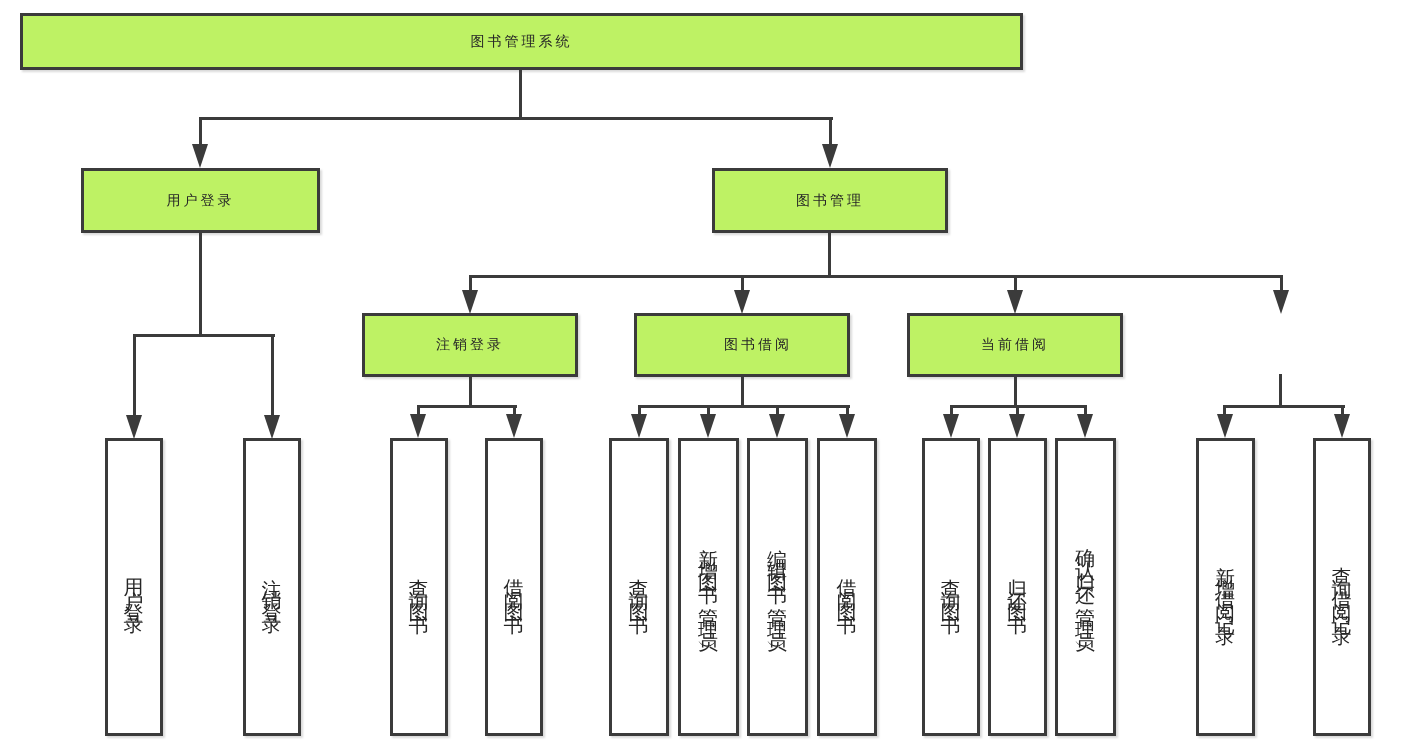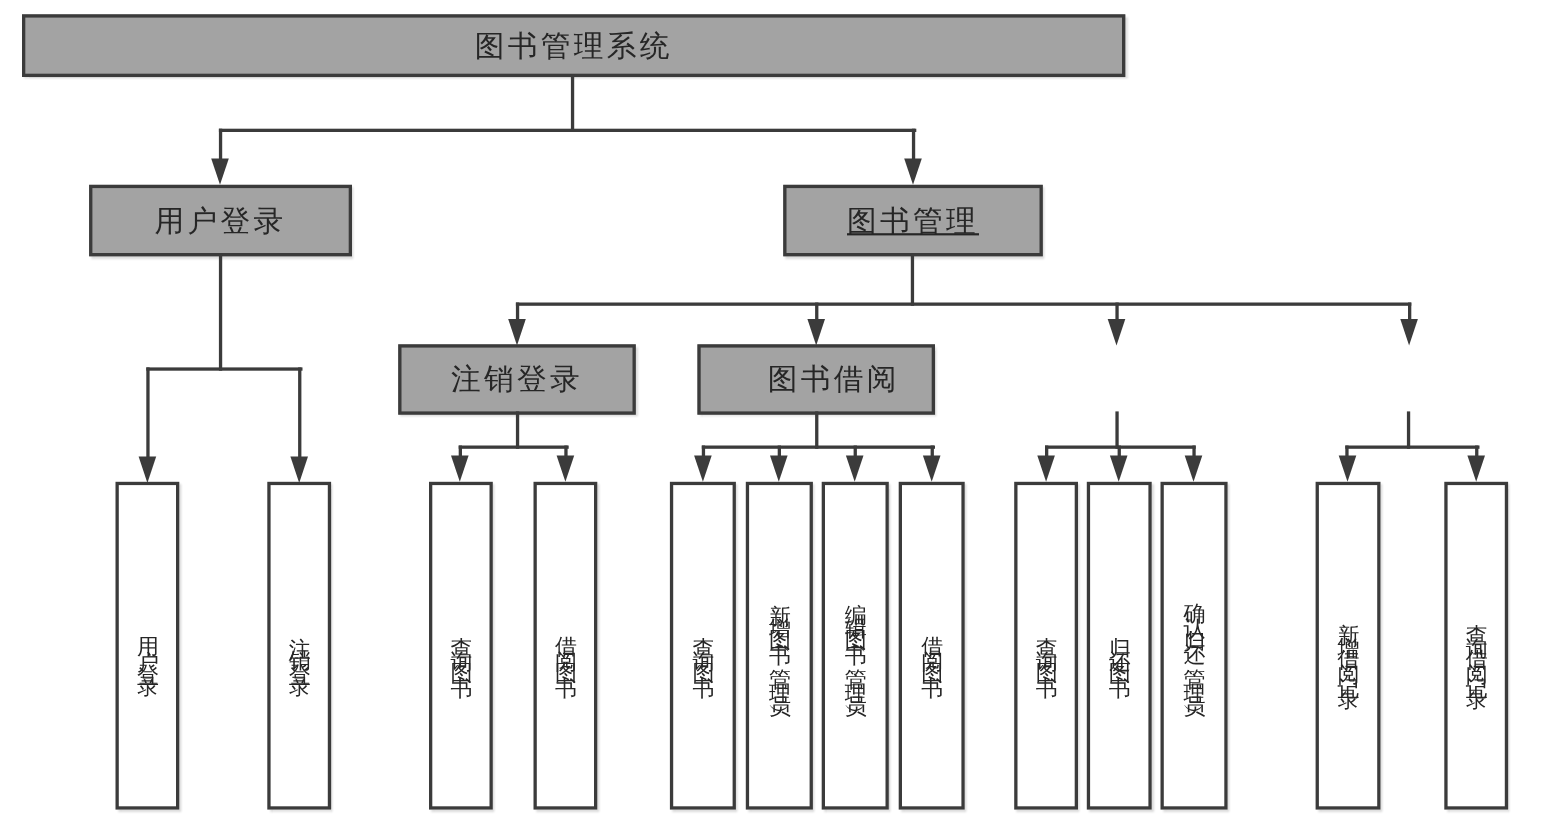--- a/index.html
+++ b/index.html
@@ -16,24 +16,24 @@
   }
   .canvas{
     position:relative;
     width:1405px;height:747px;
     background:var(--background);
     overflow:hidden;
   }
   .node{
     position:absolute;
     border:3px solid var(--line);
-    background:#a3a3a3;
+    background:#bef264;
     display:flex;align-items:center;justify-content:center;
     color:var(--text);
-    font-size:27px;
+    font-size:14px;
     letter-spacing:3px;
     box-shadow:2px 2px 2px rgba(0,0,0,0.15);
     white-space:nowrap;
   }
   .leaf{
     position:absolute;
     border:3px solid var(--line);
     background:#fff;
     display:flex;align-items:center;justify-content:center;
     color:var(--text);
@@ -64,24 +64,25 @@
   }
 </style>
 </head>
 <body>
 
 <div class="canvas">
 
   <div class="node" style="left:20px;top:13px;width:1003px;height:57px;">图书管理系统</div>
 
   <div class="node" style="left:81px;top:168px;width:239px;height:65px;">用户登录</div>
-  <div class="node" style="left:712px;top:168px;width:236px;height:65px;text-decoration:underline;">图书管理</div>
+  <div class="node" style="left:712px;top:168px;width:236px;height:65px;">图书管理</div>
 
   <div class="node" style="left:362px;top:313px;width:216px;height:64px;">注销登录</div>
   <div class="node" style="left:634px;top:313px;width:216px;height:64px;padding-left:32px;">图书借阅</div>
+  <div class="node" style="left:907px;top:313px;width:216px;height:64px;">当前借阅</div>
 
   <div class="leaf" style="left:105px;top:438px;width:58px;height:298px;">
     <span>用户登录</span>
   </div>
   <div class="leaf" style="left:243px;top:438px;width:58px;height:298px;">
     <span>注销登录</span>
   </div>
 
   <div class="leaf" style="left:390px;top:438px;width:58px;height:298px;">
     <span>查询图书</span>

